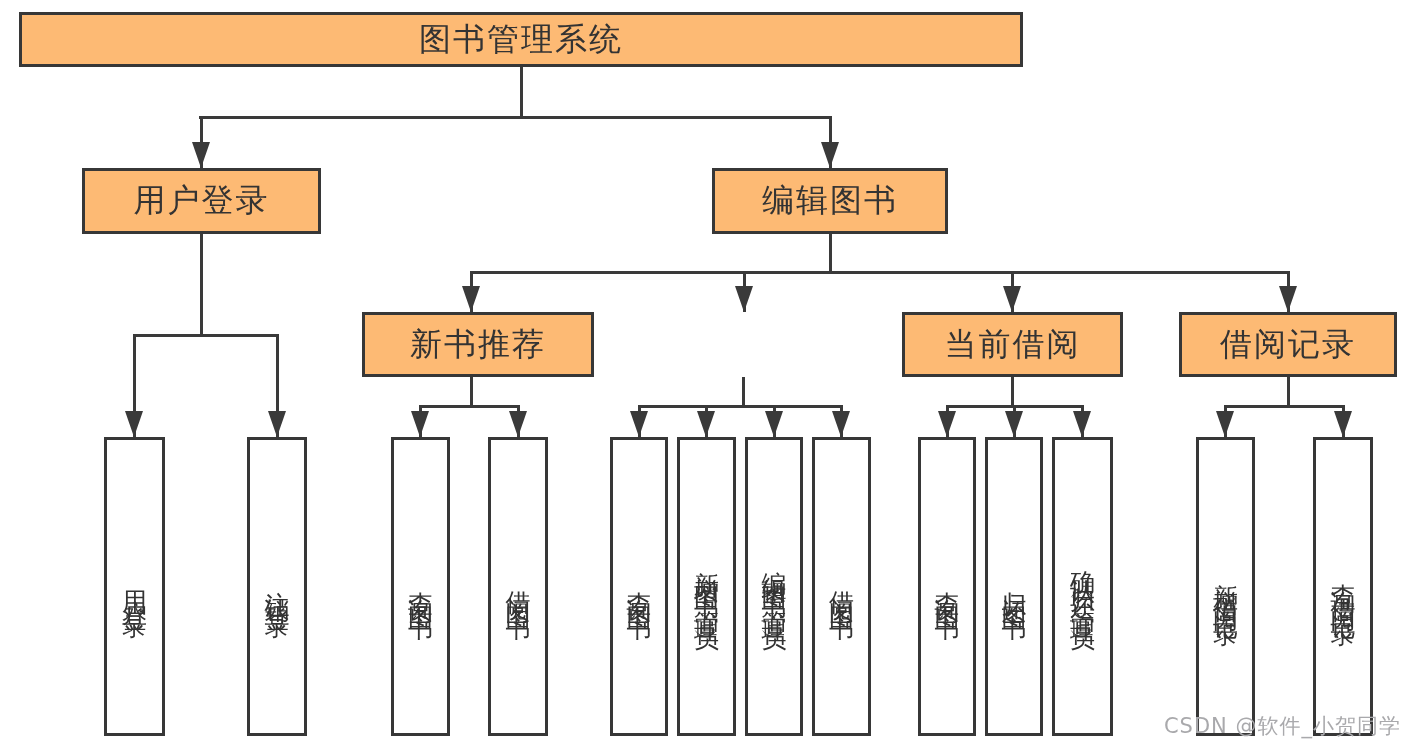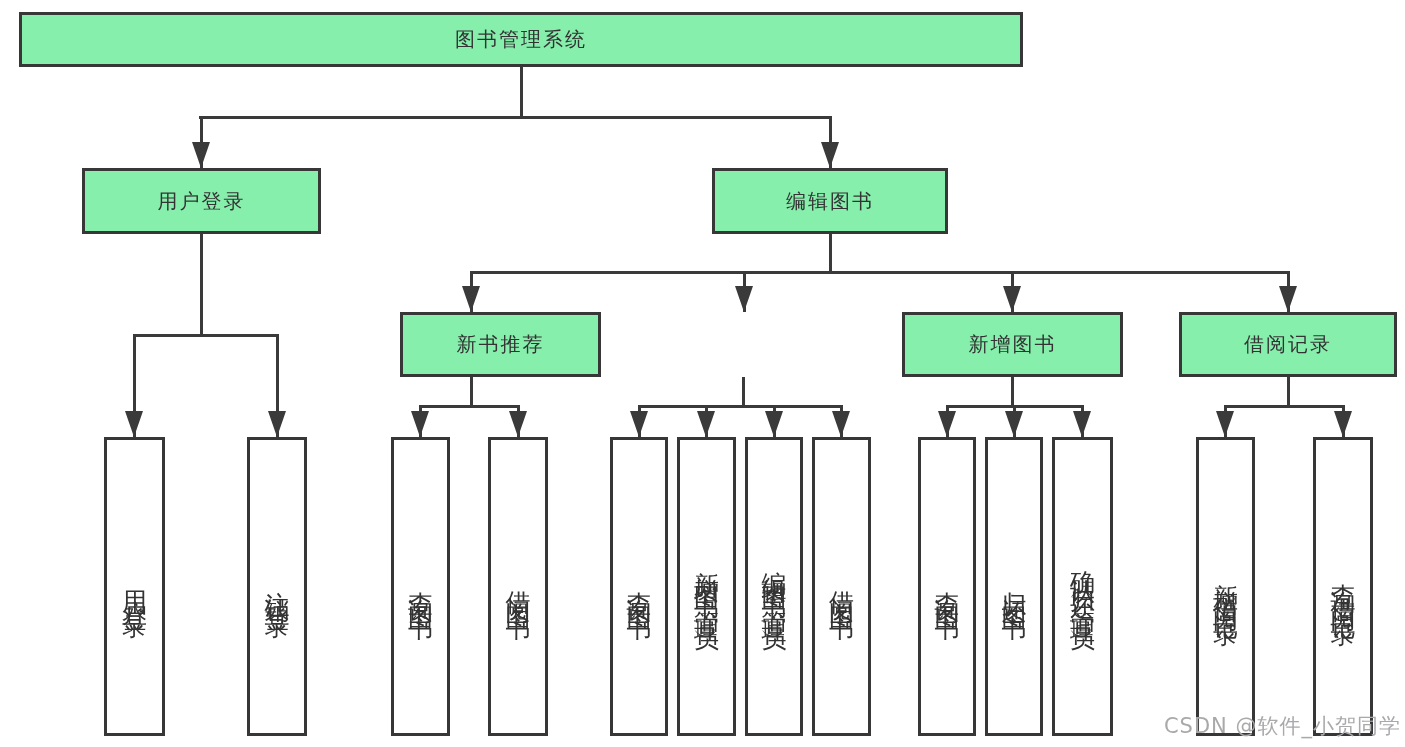--- a/index.html
+++ b/index.html
@@ -8,26 +8,26 @@
     position: relative;
     width: 1405px;
     height: 747px;
     background: #ffffff;
     font-family: "DejaVu Sans", "Liberation Sans", sans-serif;
     color: #2f2f2f;
     overflow: hidden;
   }
   .node {
     position: absolute;
-    background: #86efac;
+    background: #fdba74;
     border: 3px solid #373737;
     display: flex;
     align-items: center;
     justify-content: center;
-    font-size: 20px;
+    font-size: 32px;
     letter-spacing: 2px;
     color: #333333;
   }
   .leaf {
     position: absolute;
     background: #ffffff;
     border: 3px solid #373737;
     display: flex;
     align-items: center;
     justify-content: center;
@@ -101,25 +101,25 @@
   <div class="hline" style="left:470px; top:271px; width:820px;"></div>
   <div class="vline" style="left:470px; top:271px; height:41px;"></div>
   <div class="arrowhead" style="left:462px; top:286px;"></div>
   <div class="vline" style="left:743px; top:271px; height:41px;"></div>
   <div class="arrowhead" style="left:735px; top:286px;"></div>
   <div class="vline" style="left:1011px; top:271px; height:41px;"></div>
   <div class="arrowhead" style="left:1003px; top:286px;"></div>
   <div class="vline" style="left:1287px; top:271px; height:41px;"></div>
   <div class="arrowhead" style="left:1279px; top:286px;"></div>
 
-  <div class="node" style="left:362px; top:312px; width:201px; height:65px;margin-left:38px;">
+  <div class="node" style="left:362px; top:312px; width:232px; height:65px;">
     <span>新书推荐</span>
   </div>
   <div class="node" style="left:902px; top:312px; width:221px; height:65px;">
-    <span>新增图书</span>
+    <span>当前借阅</span>
   </div>
   <div class="node" style="left:1179px; top:312px; width:218px; height:65px;">
     <span>借阅记录</span>
   </div>
 
   <div class="vline" style="left:470px; top:377px; height:31px;"></div>
   <div class="hline" style="left:419px; top:405px; width:101px;"></div>
   <div class="vline" style="left:419px; top:405px; height:32px;"></div>
   <div class="arrowhead" style="left:411px; top:411px;"></div>
   <div class="vline" style="left:517px; top:405px; height:32px;"></div>

